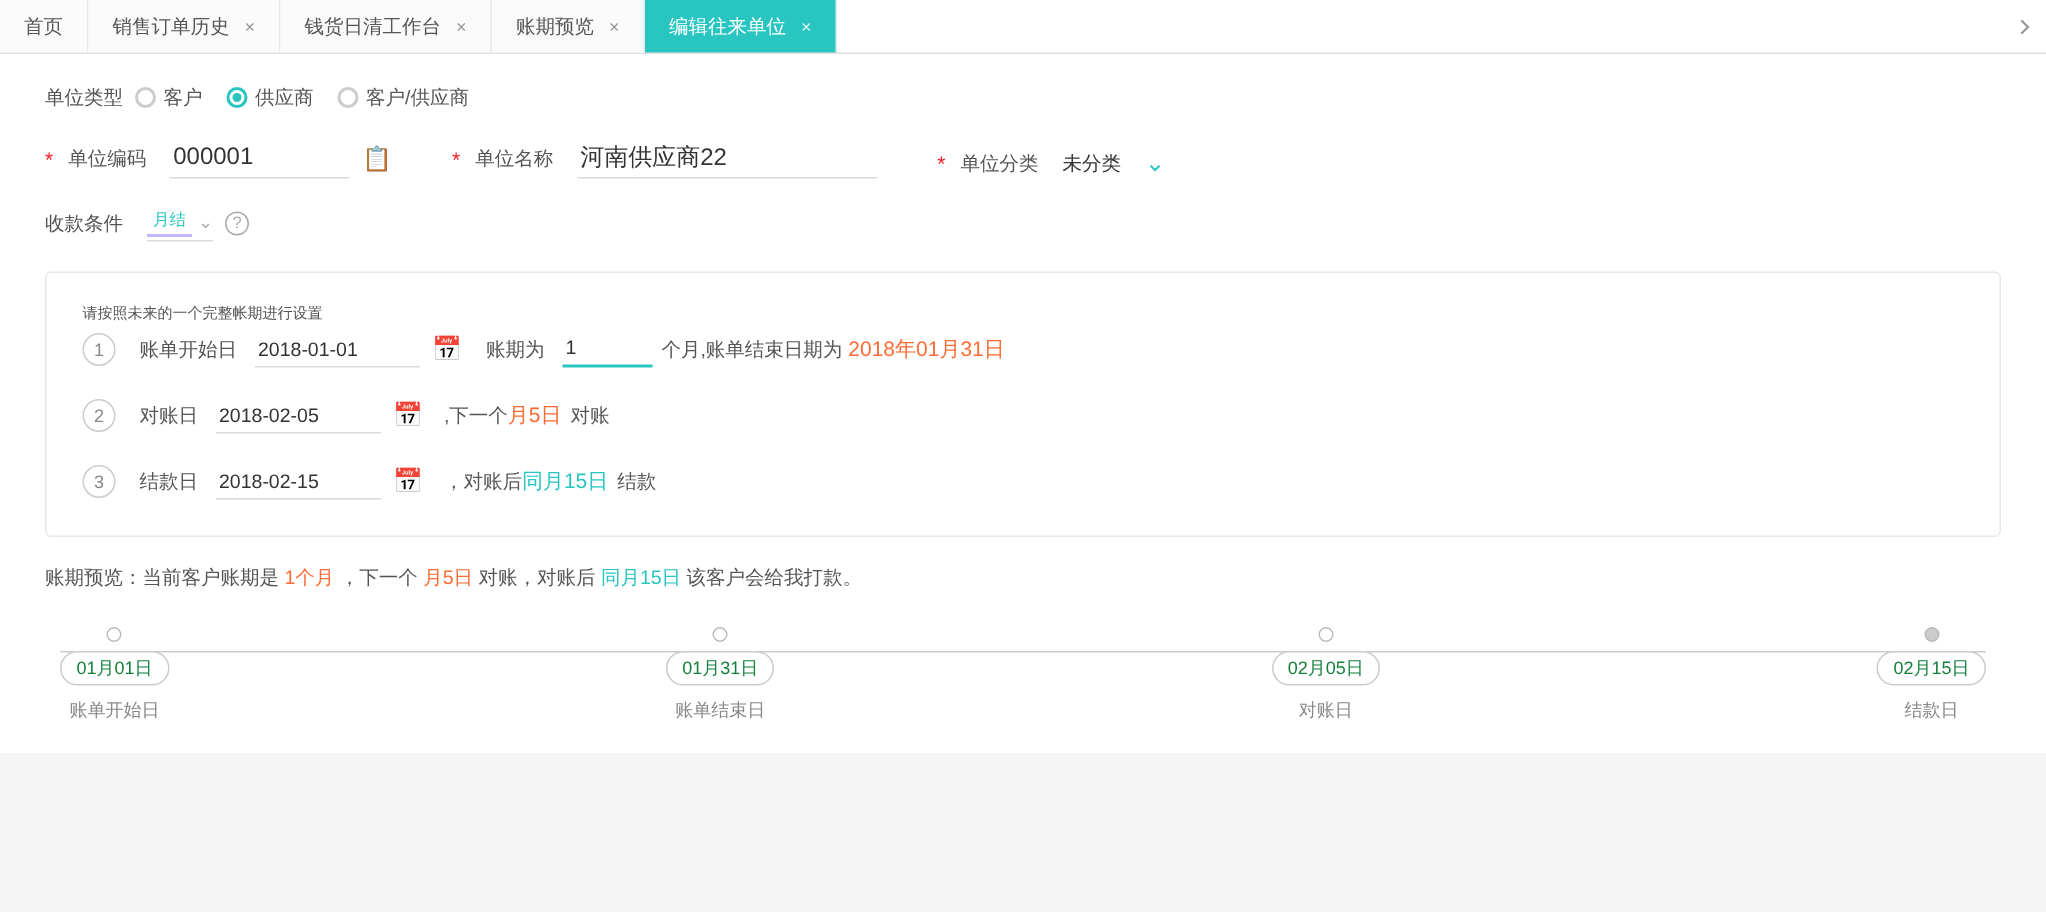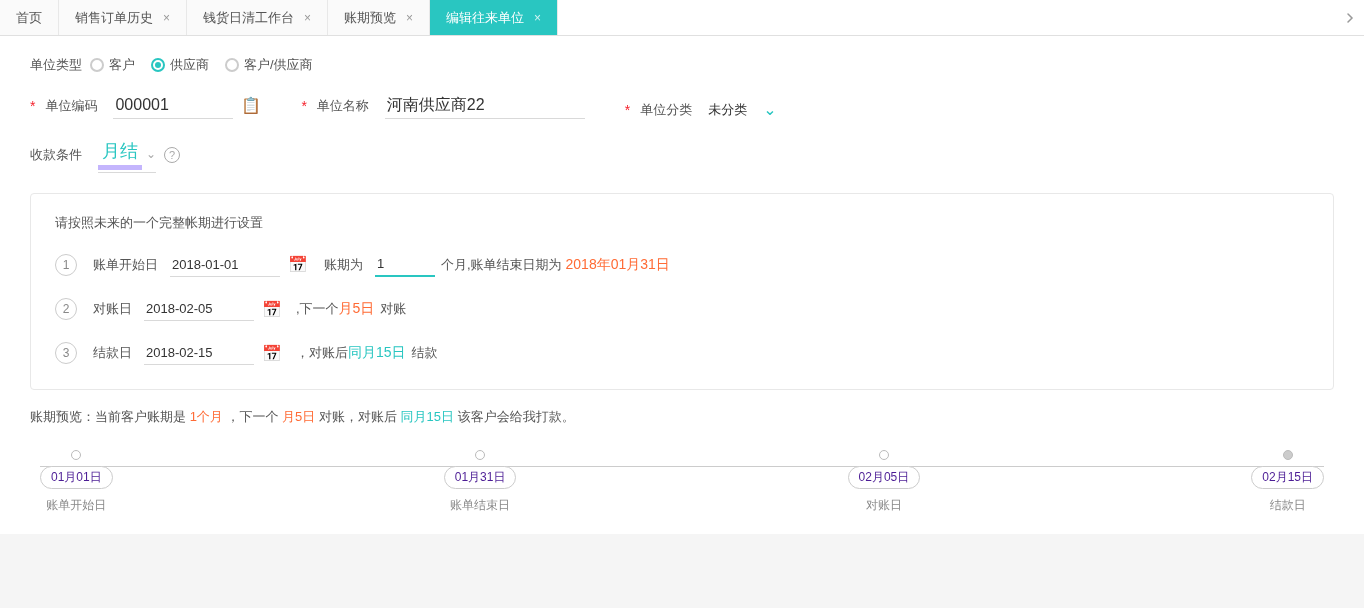--- a/index.html
+++ b/index.html
@@ -134,23 +134,23 @@
 
     
     .collect-row {
       display: flex;
       align-items: center;
       gap: 8px;
       margin-bottom: 20px;
     }
     .collect-value {
       color: #29c6c1;
-      border-bottom: 5px solid #c4b5fd;
+      border-bottom: 2px solid #c4b5fd;
       padding: 2px 4px;
-      font-size: 18px;
+      font-size: 11px;
     }
     .help-icon {
       width: 16px;
       height: 16px;
       border-radius: 50%;
       border: 1px solid #aaa;
       display: inline-flex;
       align-items: center;
       justify-content: center;
       font-size: 11px;
@@ -160,23 +160,23 @@
 
     
     .period-box {
       border: 1px solid #e8e8e8;
       border-radius: 4px;
       padding: 20px 24px 24px;
       background: #fff;
       margin-bottom: 18px;
     }
     .period-title {
-      font-size: 13px;
-      color: #555;
-      margin-bottom: 20px;
+      font-size: 10px;
+      color: #555;
+      margin-bottom: 4px;
     }
 
     
     .period-row {
       display: flex;
       align-items: center;
       margin-bottom: 20px;
       gap: 0;
     }
     .step-num {
@@ -239,21 +239,21 @@
       align-items: flex-start;
       width: 100%;
       position: relative;
       justify-content: space-between;
     }
     .timeline-badge {
       border: 1px solid #ccc;
       border-radius: 20px;
       padding: 2px 10px;
       font-size: 12px;
-      color: #4c1d95;
+      color: #15803d;
       background: #fff;
       white-space: nowrap;
       margin-bottom: 8px;
     }
     .timeline-label {
       font-size: 12px;
       color: #888;
       text-align: center;
       white-space: nowrap;
     }

